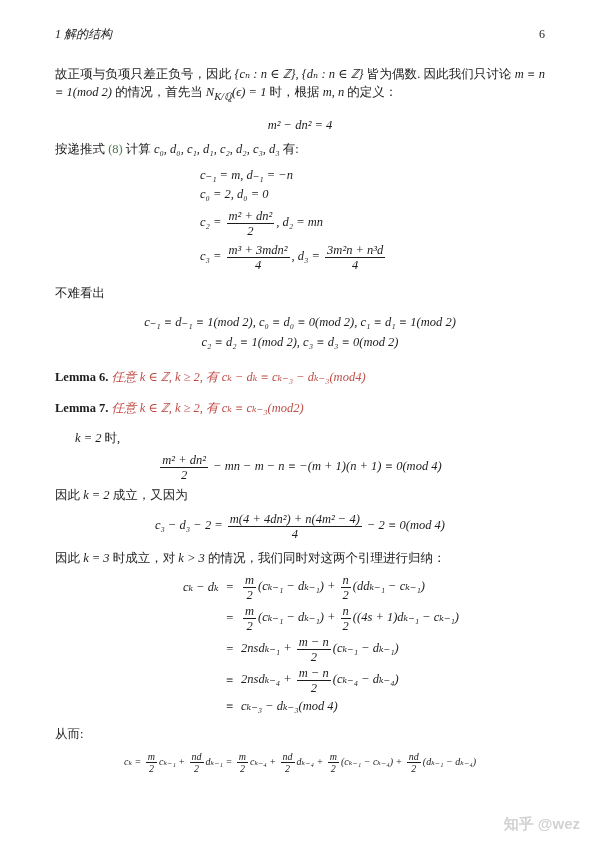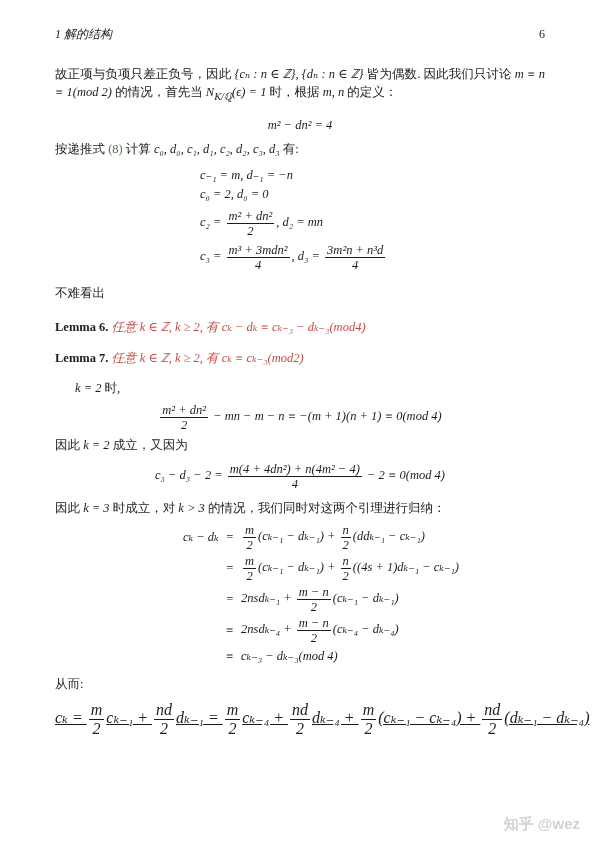--- a/index.html
+++ b/index.html
@@ -27,21 +27,21 @@
   .parity{margin-top:10px;font-size:12.5px;text-align:center;line-height:20px;}
   .lemma{font-size:12.5px;line-height:18px;margin-top:13px;}
   .lemma-label{font-weight:bold;}
   .lemma-text{font-style:italic;}
   .indent{text-indent:20px;}
   .induction{display:grid;grid-template-columns:auto auto auto;column-gap:7px;row-gap:2px;
     margin:6px 0 0 128px;font-size:12.5px;width:fit-content;align-items:center;}
   .ind-lhs{text-align:left;min-height:18px;}
   .ind-rhs{text-align:left;}
   .ind-row{display:contents;}
-  .final-eq{font-size:16px;text-align:center;margin-top:8px;white-space:nowrap;text-decoration:underline;}
+  .final-eq{font-size:10px;text-align:center;margin-top:8px;white-space:nowrap;}
   .watermark{position:absolute;right:20px;bottom:14px;font-size:15px;
     font-family:"Liberation Sans","DejaVu Sans",sans-serif;font-weight:bold;
     color:#d2d2d2;text-shadow:0 1px 0 #ffffff;}
 </style>
 </head>
 <body>
 
 <div class="page">
 
   <div class="header">
@@ -59,20 +59,24 @@
 
     <div class="alignblk math">
       <div class="row">c₋₁ = m, d₋₁ = −n</div>
       <div class="row">c₀ = 2, d₀ = 0</div>
       <div class="row row-tall"><span>c₂ = </span><span class="frac"><span class="fnum">m² + dn²</span><span class="fden">2</span></span><span>, d₂ = mn</span></div>
       <div class="row row-tall"><span>c₃ = </span><span class="frac"><span class="fnum">m³ + 3mdn²</span><span class="fden">4</span></span><span>, d₃ = </span><span class="frac"><span class="fnum">3m²n + n³d</span><span class="fden">4</span></span></div>
     </div>
 
     <p class="body-text">不难看出</p>
 
+    <div class="parity math">
+      <div>c₋₁ ≡ d₋₁ ≡ 1(mod 2), c₀ ≡ d₀ ≡ 0(mod 2), c₁ ≡ d₁ ≡ 1(mod 2)</div>
+      <div>c₂ ≡ d₂ ≡ 1(mod 2), c₃ ≡ d₃ ≡ 0(mod 2)</div>
+    </div>
 
 
     <p class="lemma" style="margin-top:16px;"><span class="lemma-label">Lemma 6.</span> <span class="lemma-text" style="color:#bf4b45;">任意 k ∈ ℤ, k ≥ 2, 有 cₖ − dₖ ≡ cₖ₋₃ − dₖ₋₃(mod4)</span></p>
 
     <p class="lemma"><span class="lemma-label">Lemma 7.</span> <span class="lemma-text" style="color:#bf4b45;">任意 k ∈ ℤ, k ≥ 2, 有 cₖ ≡ cₖ₋₃(mod2)</span></p>
 
     <p class="body-text indent" style="margin-top:10px;"><span class="math">k = 2</span><span> 时,</span></p>
 
     <div class="eq eq-tall math"><span class="frac"><span class="fnum">m² + dn²</span><span class="fden">2</span></span><span> − mn − m − n ≡ −(m + 1)(n + 1) ≡ 0(mod 4)</span></div>
 

